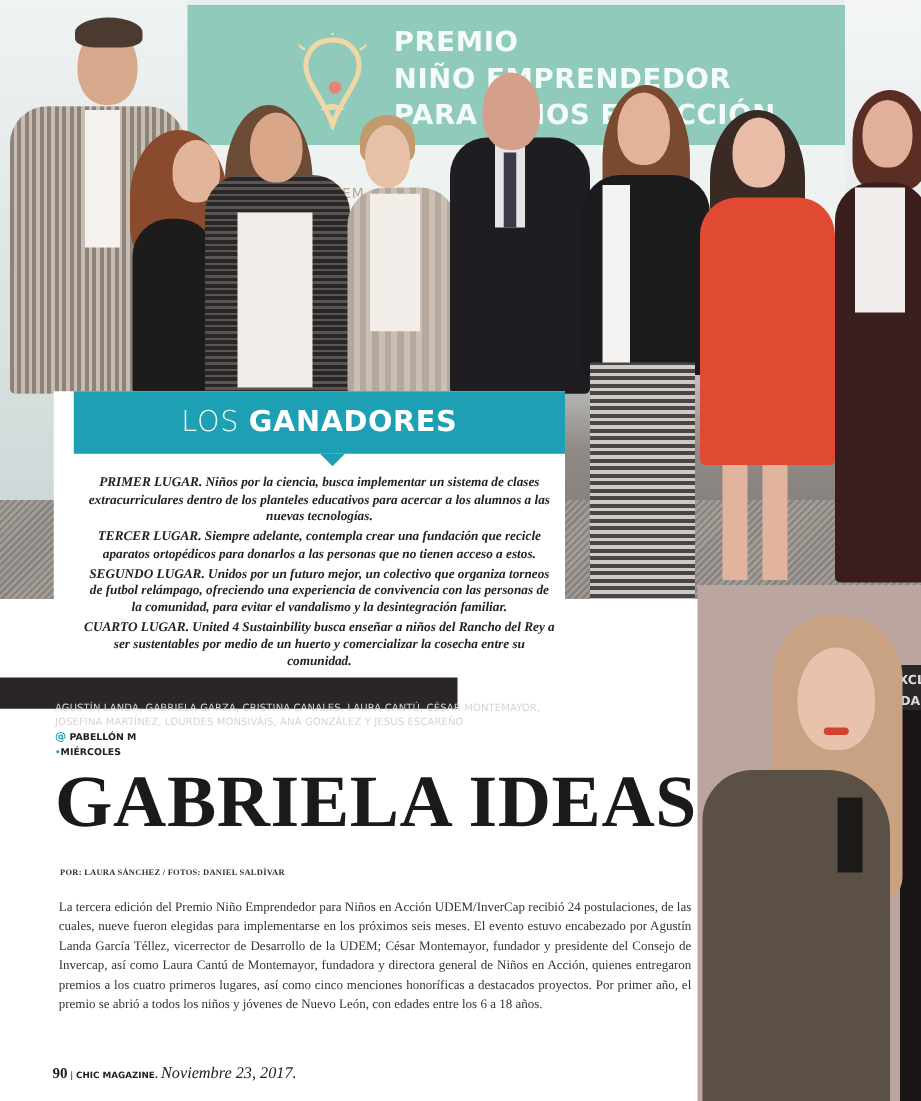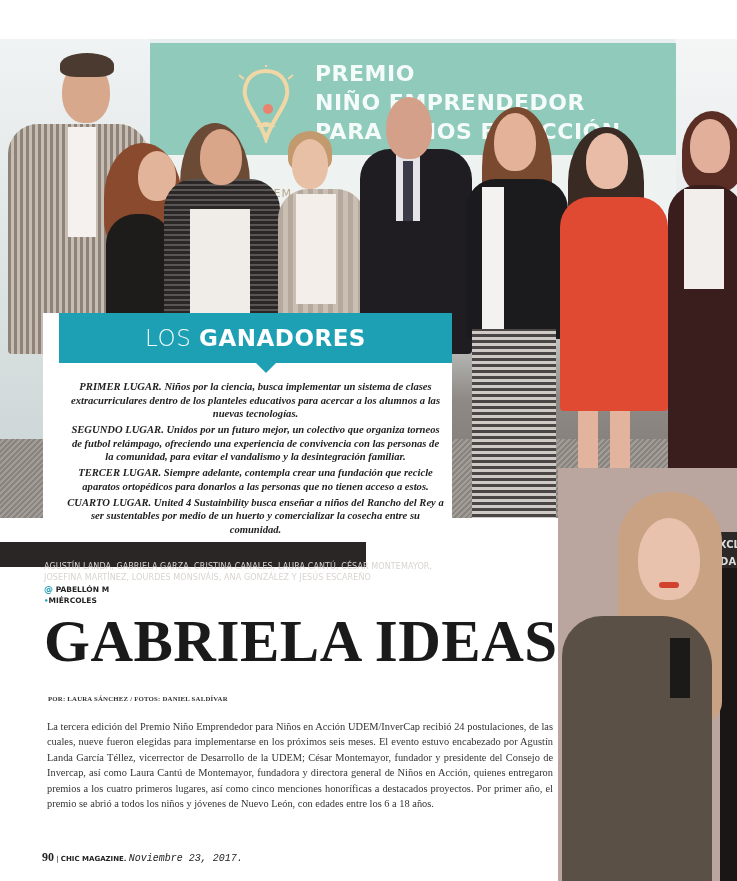--- a/index.html
+++ b/index.html
@@ -3,21 +3,20 @@
 <meta charset="utf-8">
 <style>
   * { box-sizing: border-box; margin: 0; padding: 0; }
   html, body { width: 737px; height: 881px; overflow: hidden; background: #ffffff; }
   body { position: relative; font-family: "Liberation Serif", serif; color: #222; }
 
   
   .group-photo {
     position: absolute; left: 0; top: 0; width: 737px; height: 479px; overflow: hidden;
     background: linear-gradient(180deg, #e8eeee 0%, #dde4e4 55%, #8f8a86 75%, #7a7470 100%);
-    margin-top: 39px;
   }
   .window-left { position: absolute; left: 0; top: 0; width: 150px; height: 400px;
     background: linear-gradient(180deg,#f0f3f3,#cfd8d8); }
   .window-right { position: absolute; left: 675px; top: 0; width: 62px; height: 400px;
     background: linear-gradient(180deg,#f4f6f6,#d9dfdf); }
   .floor { position: absolute; left: 0; top: 400px; width: 737px; height: 167px;
     background: repeating-linear-gradient(135deg,#8a8480 0 2px,#a39d98 2px 4px); }
   .banner {
     position: absolute; left: 150px; top: 4px; width: 526px; height: 112px;
     background: #8fcabb;
@@ -102,21 +101,21 @@
     position: absolute; left: 47px; top: 719px; width: 506px;
     font-family: "Liberation Serif", serif; font-size: 10.4px; line-height: 15.4px; color: #333;
     text-align: justify;
   }
   .footer {
     position: absolute; left: 42px; top: 850px;
     font-family: "DejaVu Sans", sans-serif; font-size: 7px; color: #222; white-space: nowrap;
   }
   .footer .page { font-family: "Liberation Serif", serif; font-size: 12px; font-weight: bold; }
   .footer .mag { font-weight: bold; text-align: center; }
-  .footer .date { font-family: Liberation Mono, monospace; font-style: italic; font-size: 10px; text-align: right; }
+  .footer .date { font-family: Liberation Serif, serif; font-style: italic; font-size: 13px; text-align: right; }
 </style>
 </head>
 <body>
 
 <div class="group-photo">
   <div class="window-left"></div>
   <div class="window-right"></div>
   <div class="floor"></div>
 
   <div class="banner"></div>
@@ -198,22 +197,22 @@
   </div>
 </div>
 
 <div class="winners-box">
   <div class="winners-header">
     <span class="light">LOS</span>
     <span class="bold">GANADORES</span>
   </div>
   <div class="winners-body">
     <p>PRIMER LUGAR. Niños por la ciencia, busca implementar un sistema de clases extracurriculares dentro de los planteles educativos para acercar a los alumnos a las nuevas tecnologías.</p>
+    <p>TERCER LUGAR. Siempre adelante, contempla crear una fundación que recicle aparatos ortopédicos para donarlos a las personas que no tienen acceso a estos.</p>
     <p>SEGUNDO LUGAR. Unidos por un futuro mejor, un colectivo que organiza torneos de futbol relámpago, ofreciendo una experiencia de convivencia con las personas de la comunidad, para  evitar el vandalismo y la desintegración familiar.</p>
-    <p>TERCER LUGAR. Siempre adelante, contempla crear una fundación que recicle aparatos ortopédicos para donarlos a las personas que no tienen acceso a estos.</p>
     <p>CUARTO LUGAR. United 4 Sustainbility busca enseñar a niños del Rancho del Rey a ser sustentables por medio de un huerto y comercializar la cosecha entre su comunidad.</p>
   </div>
 </div>
 
 <div class="caption-bar">
   <div>AGUSTÍN LANDA, GABRIELA GARZA, CRISTINA CANALES, LAURA CANTÚ, CÉSAR MONTEMAYOR,</div>
   <div>JOSEFINA MARTÍNEZ, LOURDES MONSIVÁIS, ANA GONZÁLEZ Y JESÚS ESCAREÑO</div>
 </div>
 
 <div class="side-photo">

